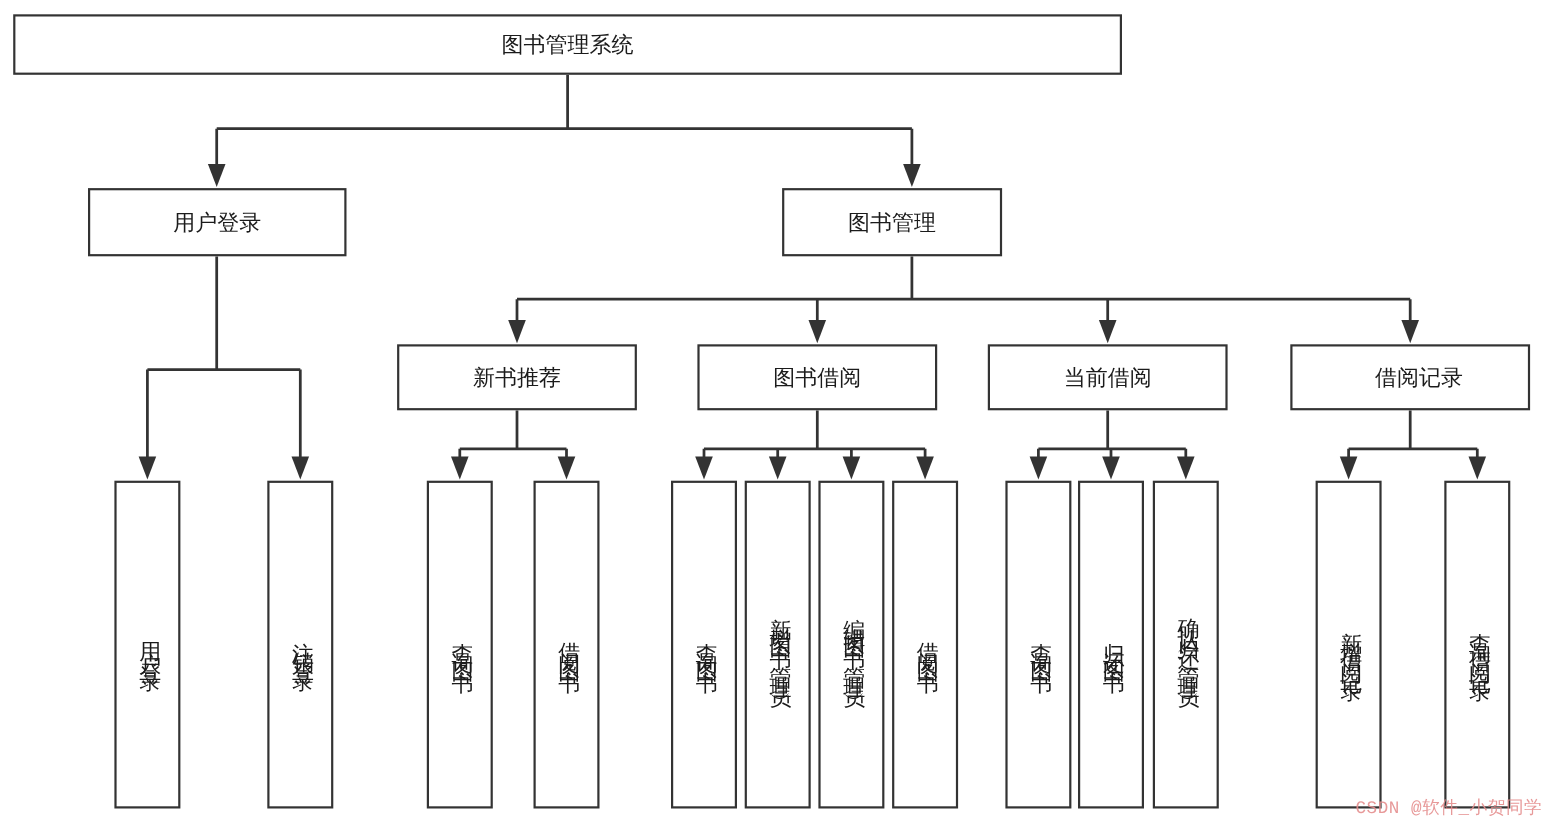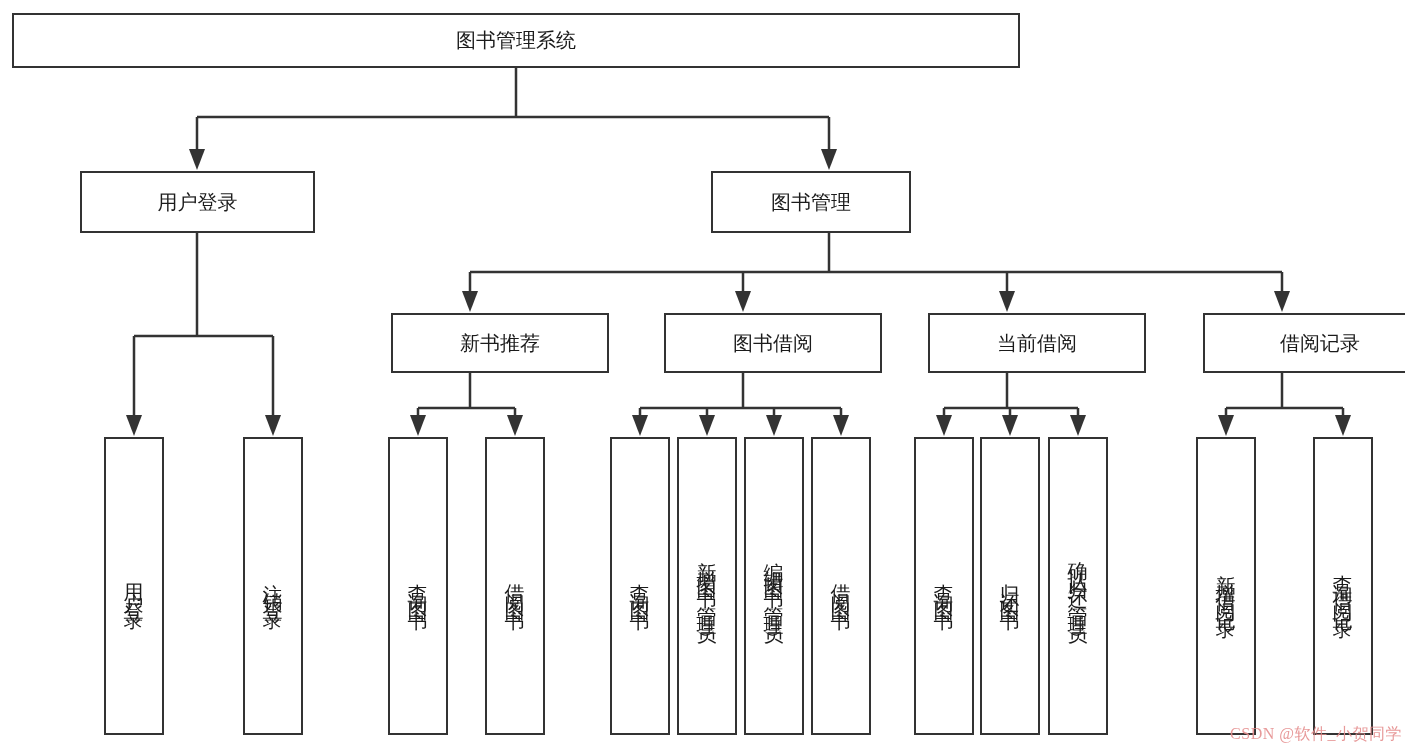--- a/index.html
+++ b/index.html
@@ -2,21 +2,21 @@
 <html><head>
 <meta charset="utf-8">
 <style>
   html, body { margin: 0; padding: 0; background: #ffffff; }
   .canvas {
     position: relative;
     width: 1405px;
     height: 747px;
     background: #ffffff;
     overflow: hidden;
-    font-family: Liberation Serif, serif;
+    font-family: Liberation Mono, monospace;
     color: #1b1b1b;
   }
   .connectors { position: absolute; left: 0; top: 0; }
   .node {
     position: absolute;
     box-sizing: border-box;
     background: #ffffff;
     border: 2.5px solid #333333;
     display: flex;
     align-items: center;
@@ -24,21 +24,21 @@
     font-size: 20px;
     color: #1b1b1b;
     white-space: nowrap;
   }
   .node.root  { left: 12px;  top: 13px;  width: 1008px; height: 55px; border-width: 2px; }
   .node.lvl2, .node.lvl3 { height: 62px; }
 
   .n-user-login { left: 80px;  top: 171px; width: 235px; }
   .n-book-mgmt  { left: 711px; top: 171px; width: 200px; }
 
-  .node.lvl3 { top: 313px; width: 218px; height: 60px; margin-left: 30px; }
+  .node.lvl3 { top: 313px; width: 218px; height: 60px; }
   .n-new-rec   { left: 361px;  }
   .n-borrow    { left: 634px;  }
   .n-current   { left: 898px;  }
   .n-records   { left: 1173px; padding-left: 16px; }
 
   .node.leaf { top: 437px; width: 60px; height: 298px; }
   .node.leaf span {
     writing-mode: vertical-rl;
     letter-spacing: 9px;
     font-size: 20px;

